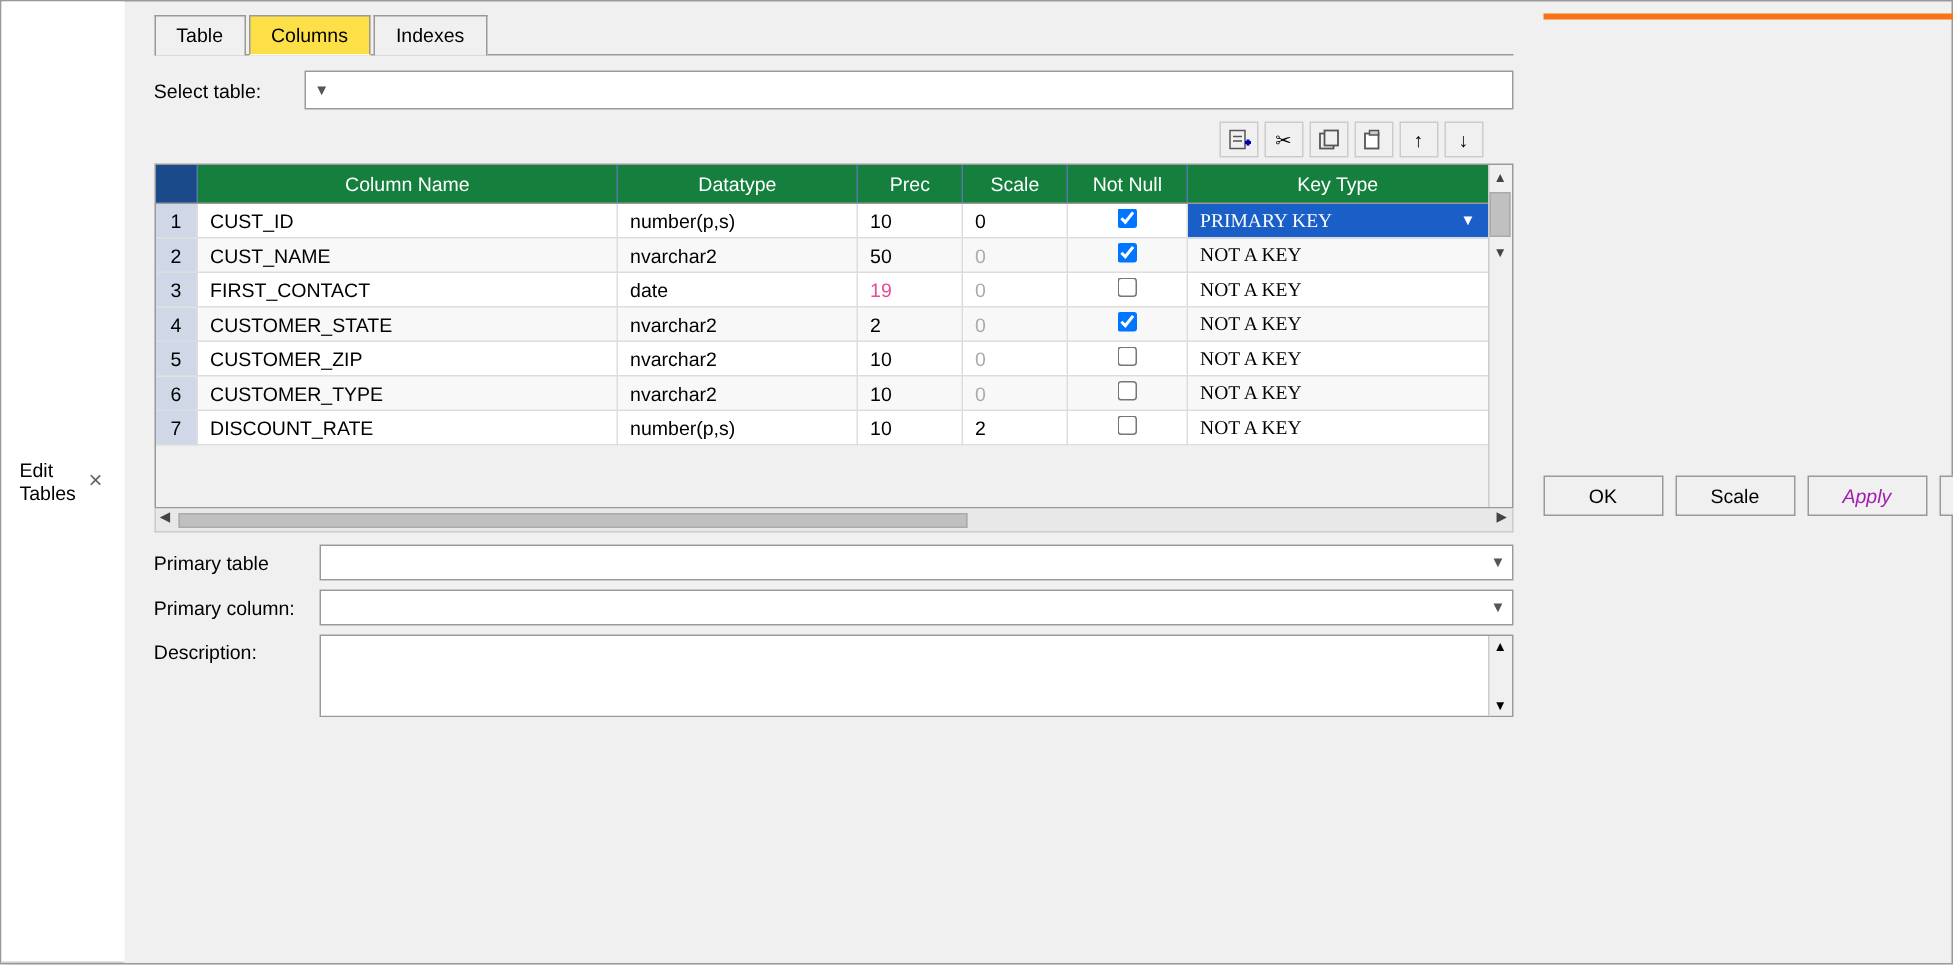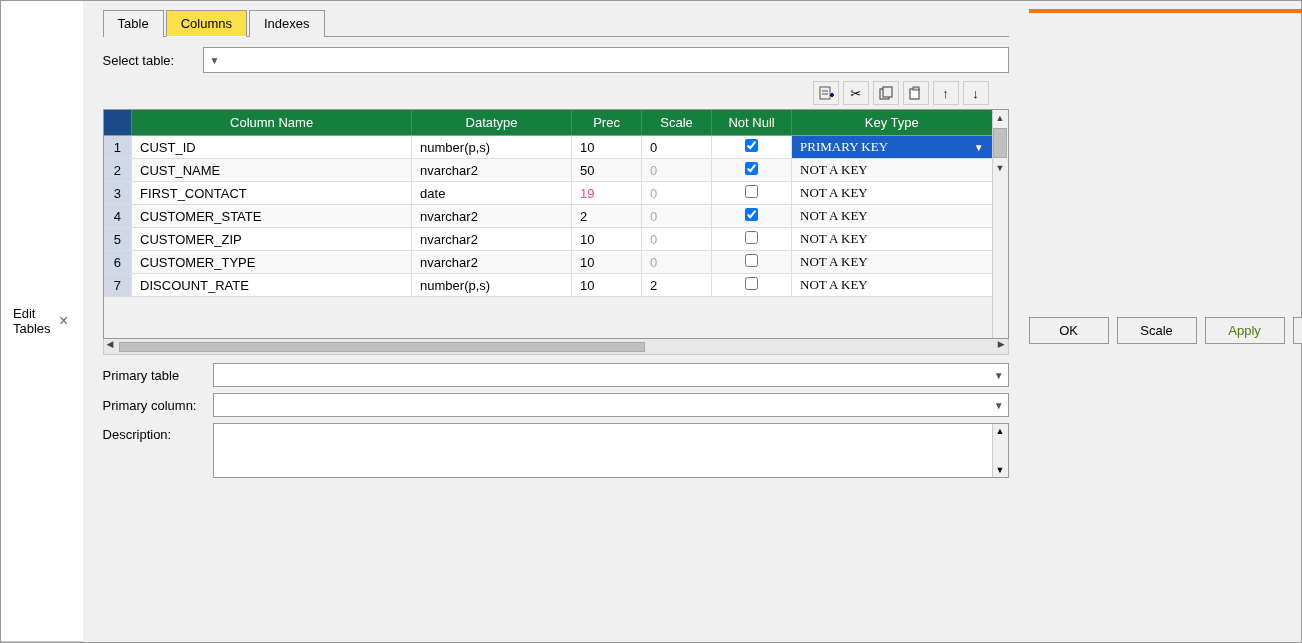--- a/index.html
+++ b/index.html
@@ -232,22 +232,23 @@
     .dialog-btn {
       min-width: 80px;
       padding: 5px 16px;
       border: 1px solid #999;
       background: #f0f0f0;
       cursor: pointer;
       font-size: 13px;
       font-family: inherit;
     }
     .dialog-btn.disabled {
-      color: #4d7c0f;
+      color: #a21caf;
       cursor: default;
+      font-style: italic;
     }
     .vert-scrollbar {
       width: 16px;
       background: #f0f0f0;
       border-left: 1px solid #ccc;
       display: flex;
       flex-direction: column;
       align-items: center;
     }
     .scroll-arrow {

